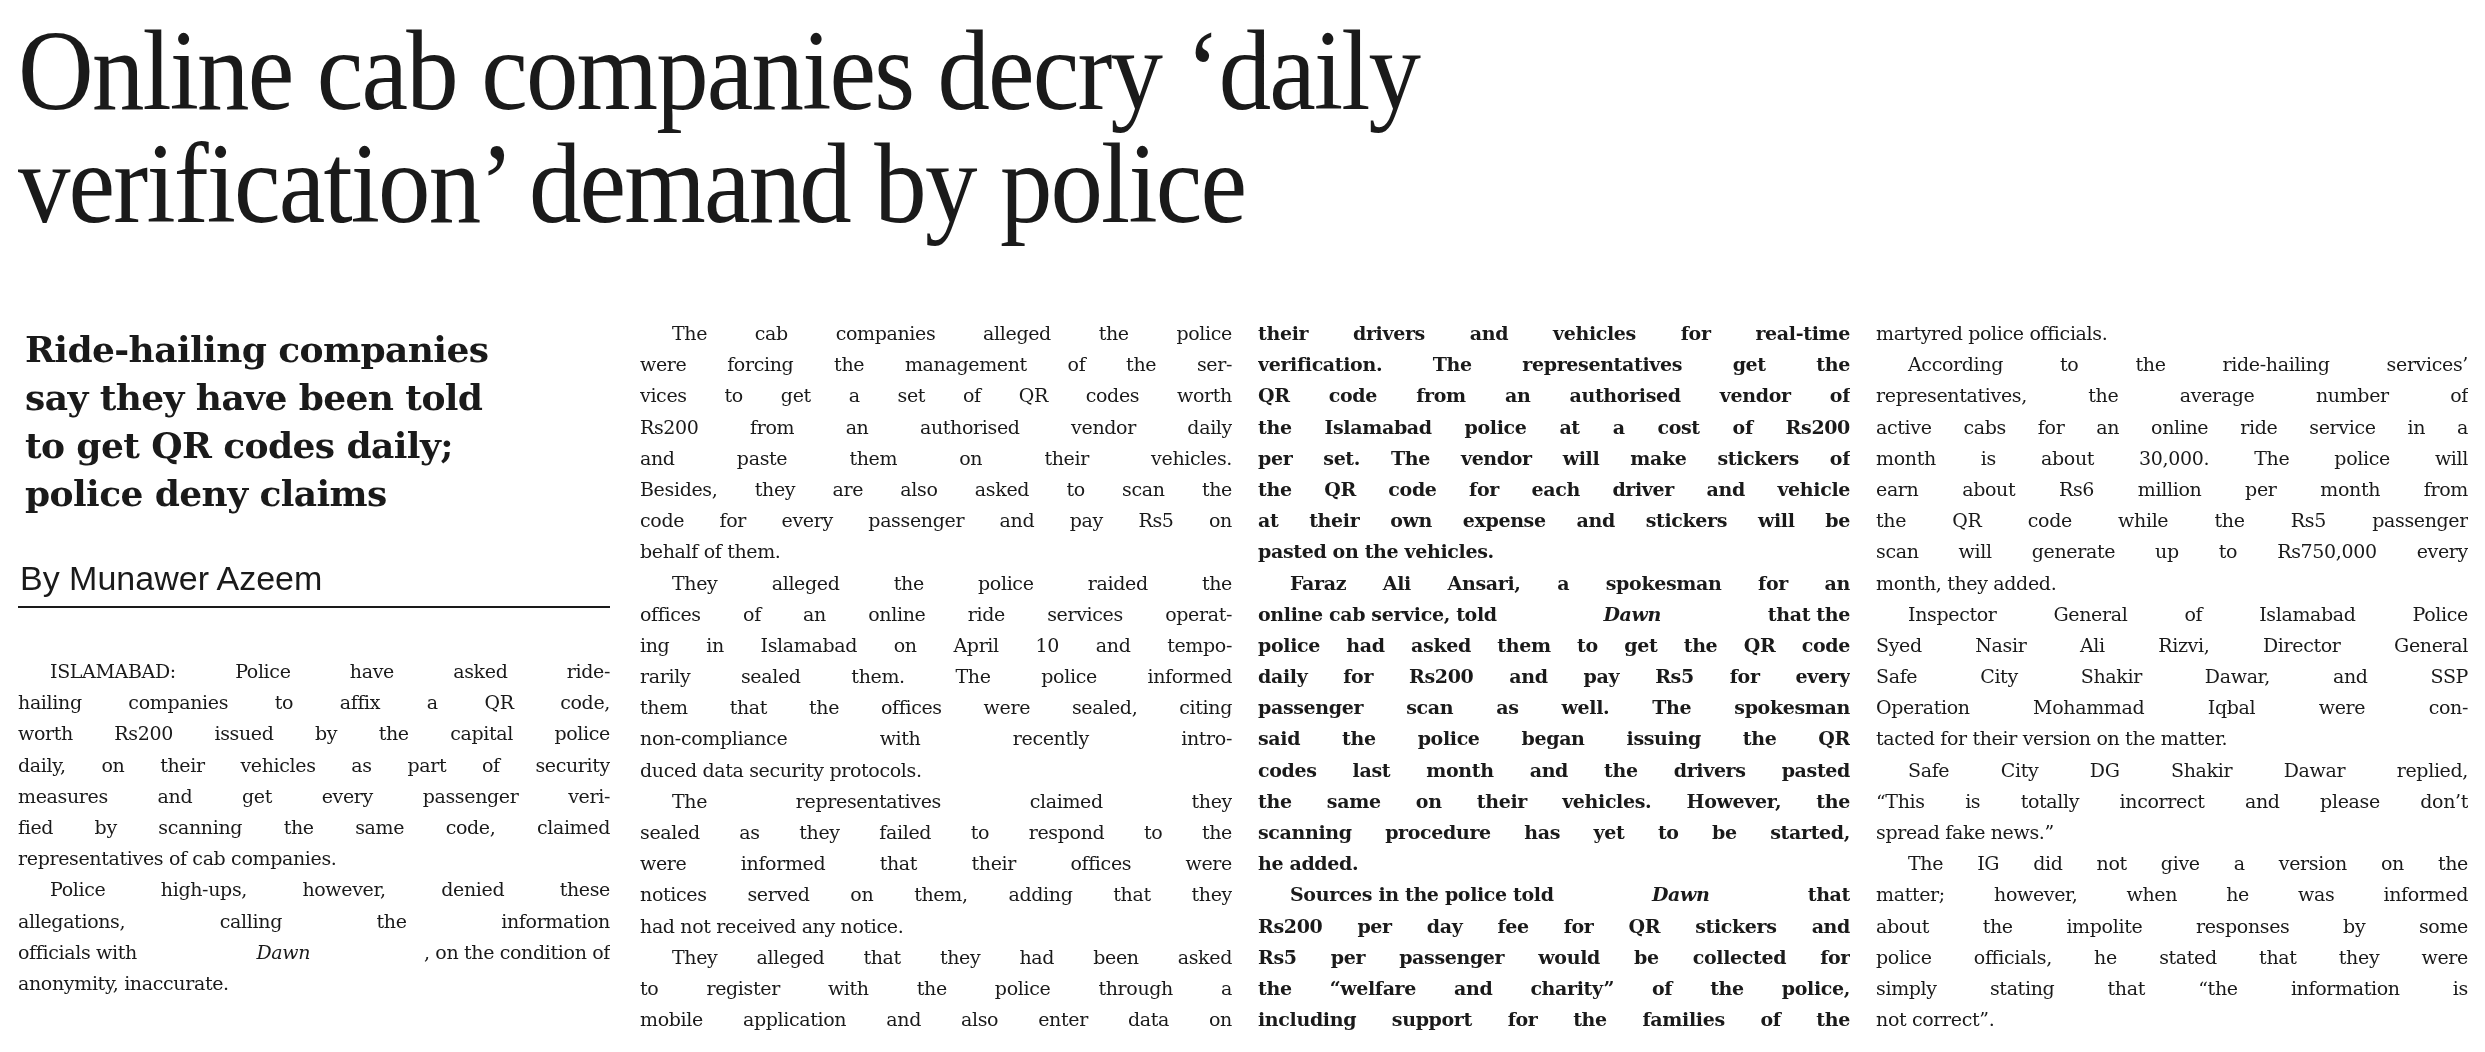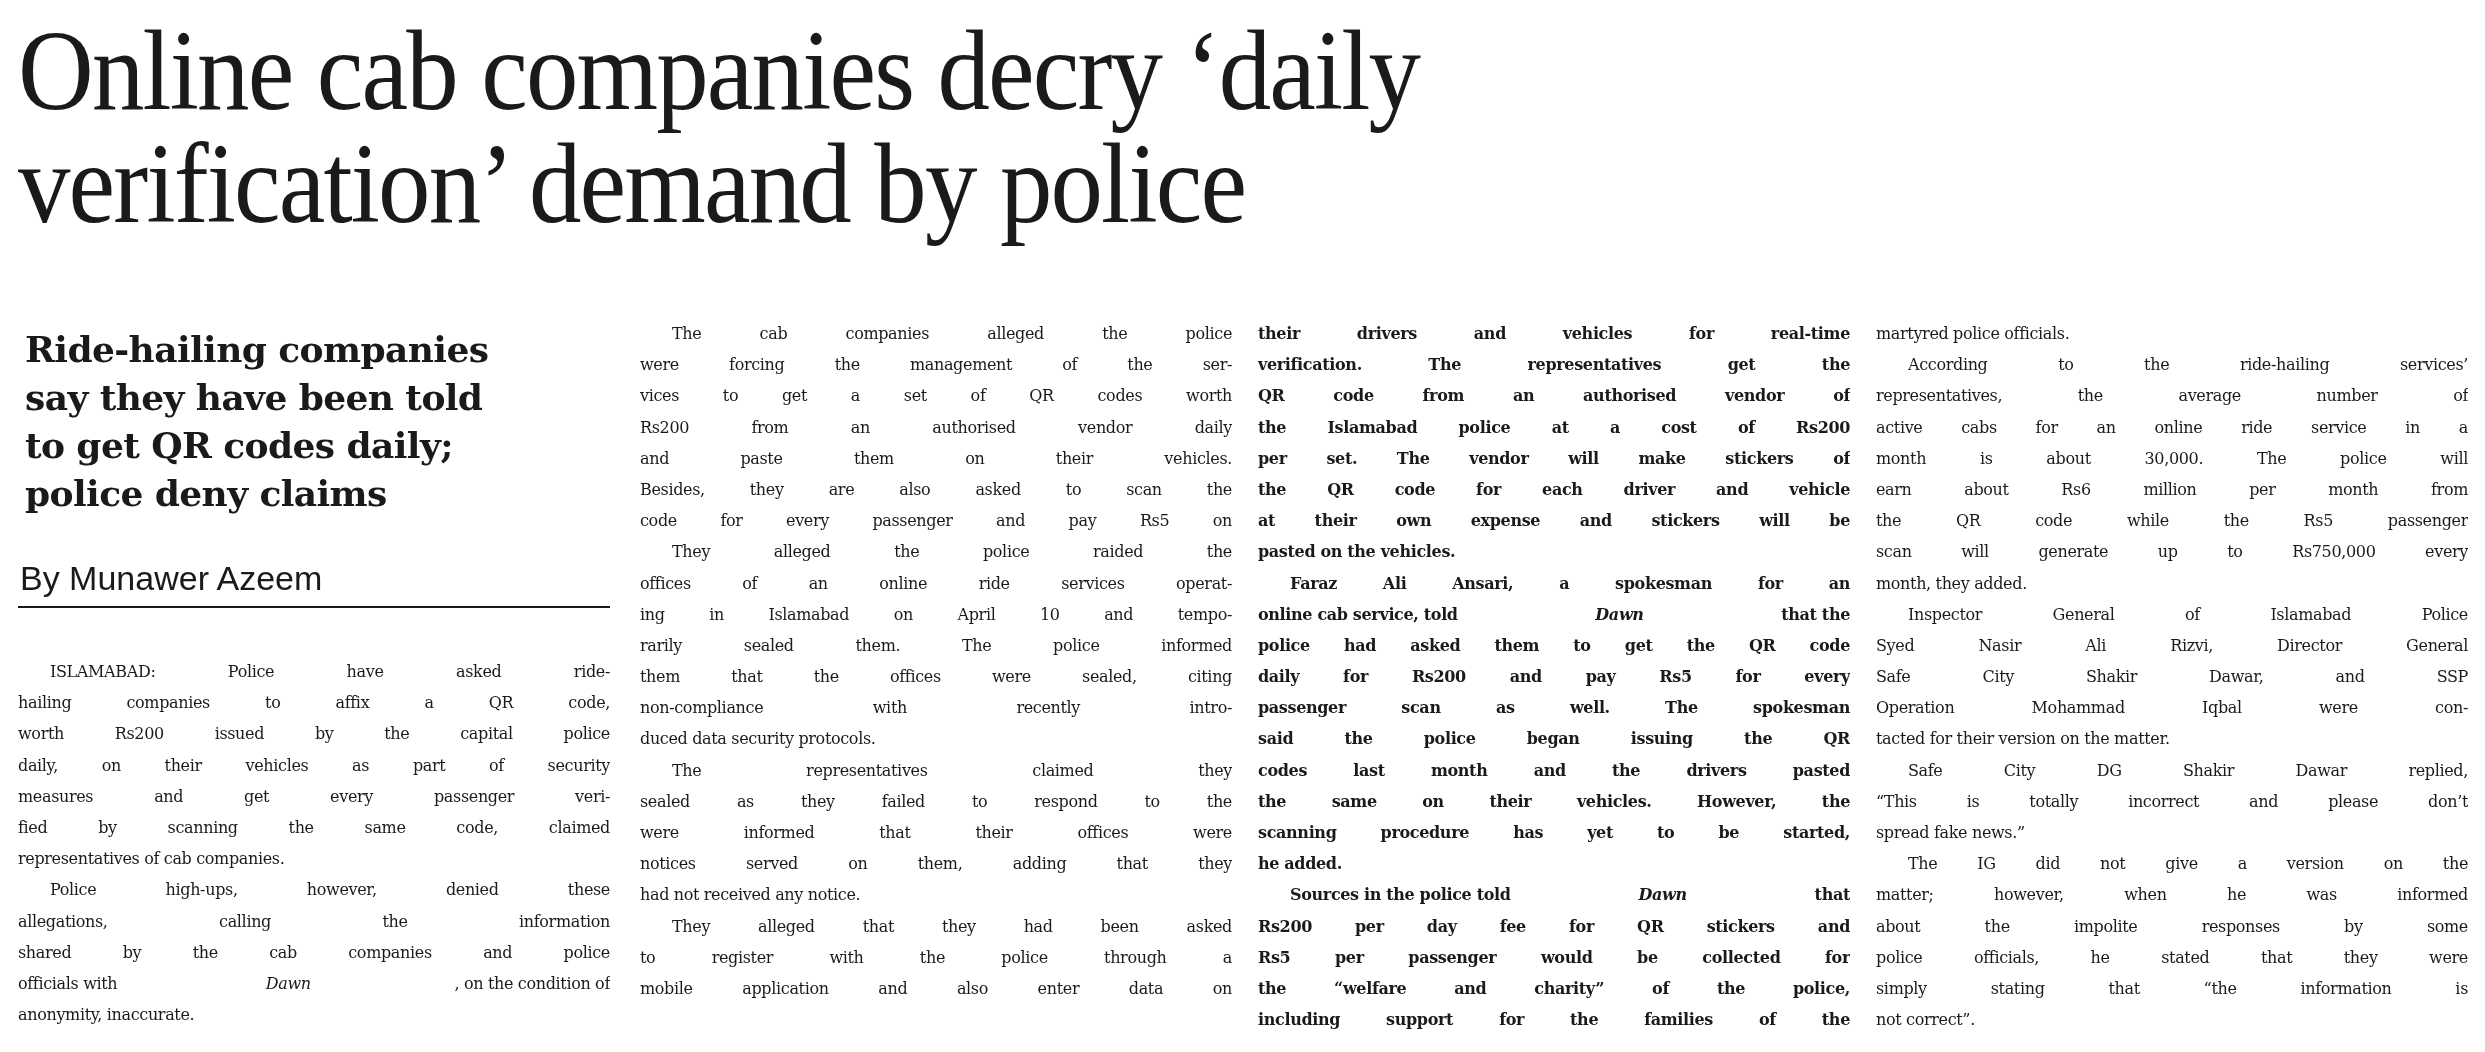--- a/index.html
+++ b/index.html
@@ -61,21 +61,21 @@
       top: 606px;
       width: 592px;
       height: 2px;
       background: #1a1a1a;
     }
 
     .col {
       position: absolute;
       width: 592px;
       font-family: "DejaVu Serif", serif;
-      font-size: 16px;
+      font-size: 19px;
       line-height: 31.2px;
       letter-spacing: -0.35px;
       color: #1a1a1a;
     }
     .col1 { left: 18px; top: 656px; }
     .col2 { left: 640px; top: 318px; }
     .col3 { left: 1258px; top: 318px; font-weight: bold; }
     .col4 { left: 1876px; top: 318px; }
 
     .line {
@@ -115,32 +115,32 @@
 <div class="col col1">
     <span class="line indent">ISLAMABAD: Police have asked ride-</span>
     <span class="line">hailing companies to affix a QR code,</span>
     <span class="line">worth Rs200 issued by the capital police</span>
     <span class="line">daily, on their vehicles as part of security</span>
     <span class="line">measures and get every passenger veri-</span>
     <span class="line">fied by scanning the same code, claimed</span>
     <span class="line last">representatives of cab companies.</span>
     <span class="line indent">Police high-ups, however, denied these</span>
     <span class="line">allegations, calling the information</span>
-    <span class="line">shared by the cab companies and police</span>
     <span class="line" style="display: flex; justify-content: space-between; white-space: pre;"><span>officials with </span><span class="em">Dawn</span><span>, on the condition of</span></span>
     <span class="line last">anonymity, inaccurate.</span>
   </div>
 <div class="col col2">
     <span class="line indent">The cab companies alleged the police</span>
     <span class="line">were forcing the management of the ser-</span>
     <span class="line">vices to get a set of QR codes worth</span>
     <span class="line">Rs200 from an authorised vendor daily</span>
     <span class="line">and paste them on their vehicles.</span>
     <span class="line">Besides, they are also asked to scan the</span>
     <span class="line">code for every passenger and pay Rs5 on</span>
+    <span class="line last">behalf of them.</span>
     <span class="line indent">They alleged the police raided the</span>
     <span class="line">offices of an online ride services operat-</span>
     <span class="line">ing in Islamabad on April 10 and tempo-</span>
     <span class="line">rarily sealed them. The police informed</span>
     <span class="line">them that the offices were sealed, citing</span>
     <span class="line">non-compliance with recently intro-</span>
     <span class="line last">duced data security protocols.</span>
     <span class="line indent">The representatives claimed they</span>
     <span class="line">sealed as they failed to respond to the</span>
     <span class="line">were informed that their offices were</span>

